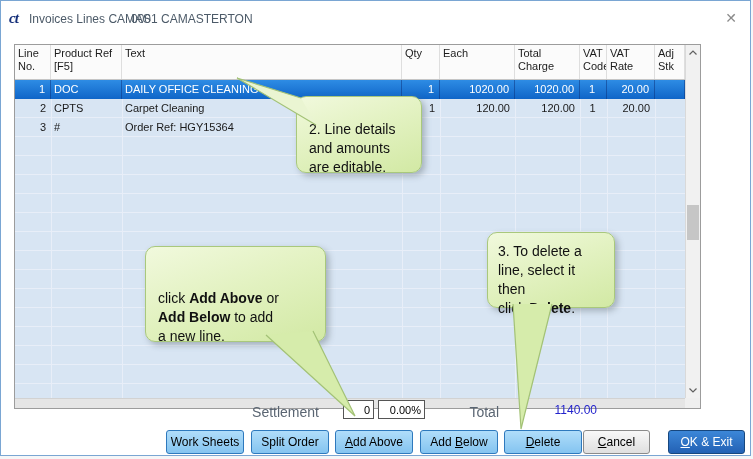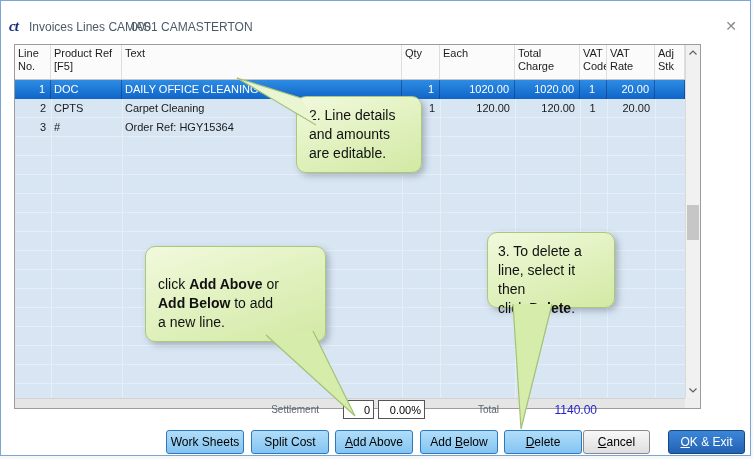--- a/index.html
+++ b/index.html
@@ -5,21 +5,21 @@
   html,body{margin:0;padding:0;}
   body{
     width:753px;height:459px;position:relative;overflow:hidden;
     background:#f5f6f7;font-family:"Liberation Sans",sans-serif;
   }
   .dialog{
     position:absolute;left:0;top:1;width:751px;height:456px;
     background:#ffffff;border:1px solid #7aa6d3;box-sizing:border-box;
   }
   
-  .titlebar{position:absolute;left:0;top:12px;right:0;height:27px;background:#fff;}
+  .titlebar{position:absolute;left:0;top:4px;right:0;height:27px;background:#fff;}
   .logo{
     position:absolute;left:8px;top:5px;font-family:"Liberation Serif",serif;
     font-style:italic;font-weight:bold;font-size:15px;color:#16307a;letter-spacing:-1px;
   }
   .wtitle{position:absolute;left:28px;top:7px;font-size:12px;color:#4c5a68;}
   .wsubtitle{position:absolute;left:130px;top:7px;font-size:12px;color:#4c5a68;}
   .closebtn{
     position:absolute;right:10px;top:5px;width:18px;height:18px;line-height:17px;
     text-align:center;font-size:14px;color:#8a8a8a;cursor:default;
   }
@@ -52,21 +52,21 @@
   .c-adj{width:30px;}
   
   .vscroll{position:absolute;top:0;right:0;width:15px;bottom:10px;background:#f1f1f1;border-left:1px solid #d9d9d9;box-sizing:border-box;}
   .sbtn{position:absolute;left:0;right:0;height:15px;display:flex;align-items:center;justify-content:center;}
   .sbtn.up{top:0;}
   .sbtn.down{bottom:0;}
   .sthumb{position:absolute;left:1px;right:1px;top:160px;height:35px;background:#c6c6c6;}
   .hscroll{position:absolute;left:0;bottom:0;right:15px;height:10px;background:#e5e5e5;border-top:1px solid #d2d2d2;box-sizing:border-box;}
   .scorner{position:absolute;right:0;bottom:0;width:15px;height:10px;background:#efefef;}
   
-  .flabel{position:absolute;font-size:10px;color:#5a6572;}
+  .flabel{position:absolute;font-size:14px;color:#5a6572;}
   .fin{
     position:absolute;box-sizing:border-box;height:19px;border:1px solid #555;background:#fff;
     font-family:"Liberation Sans",sans-serif;font-size:11px;text-align:right;padding:0 3px;
   }
   .totalval{position:absolute;font-size:12px;color:#2323cc;text-align:right;}
   
   .btn{
     position:absolute;top:429px;height:24px;box-sizing:border-box;border-radius:3px;
     font-family:"Liberation Sans",sans-serif;font-size:12px;color:#000;
     display:flex;align-items:center;justify-content:center;padding:0;cursor:default;
@@ -74,21 +74,21 @@
   .btn.blue{background:linear-gradient(#b0ddfa,#84c4f0);border:1px solid #2e79bd;}
   .btn.gray{background:linear-gradient(#f8f8f8,#dfdfdf);border:1px solid #8a8a8a;}
   .btn.primary{background:linear-gradient(#3c87d8,#2361b4);border:1px solid #17477e;color:#fff;}
   
   .callout{
     position:absolute;z-index:10;border:1px solid #a9c87c;border-radius:10px;
     background:linear-gradient(160deg,#f1f9dd 0%,#e3f2c2 45%,#d2e9a4 100%);
     box-shadow:3px 3px 6px rgba(100,110,120,0.45);
     font-size:14px;line-height:19px;color:#111;box-sizing:border-box;
   }
-  .callout .inner{padding:9px 12px;}
+  .callout .inner{padding:23px 12px;}
   .callout b{font-weight:bold;}
   .tail{position:absolute;z-index:11;pointer-events:none;}
 </style>
 </head>
 <body>
 
 <div class="dialog">
 
   <div class="titlebar">
     <span class="logo">ct</span>
@@ -182,21 +182,21 @@
   <div class="flabel" style="left:240px;top:403px;width:78px;text-align:right;">Settlement</div>
   <input class="fin" style="left: 342px; top: 399px; width: 31px;" value="0">
   <input class="fin" style="left: 377px; top: 399px; width: 47px;" value="0.00%">
   <div class="flabel" style="left:462px;top:403px;width:36px;text-align:right;">Total</div>
   <div class="totalval" style="left:520px;top:402px;width:76px;">1140.00</div>
 
   <button class="btn blue" style="left:165px;width:78px;">
       <span>Work Sheets</span>
     </button>
   <button class="btn blue" style="left:250px;width:78px;">
-      <span>Split Cost</span>
+      <span>Split Order</span>
     </button>
   <button class="btn blue" style="left:334px;width:78px;">
       <span><u>A</u><span>dd Above</span></span>
     </button>
   <button class="btn blue" style="left:419px;width:78px;">
       <span><span>Add </span><u>B</u><span>elow</span></span>
     </button>
   <button class="btn blue" style="left:503px;width:78px;">
       <span><u>D</u><span>elete</span></span>
     </button>

